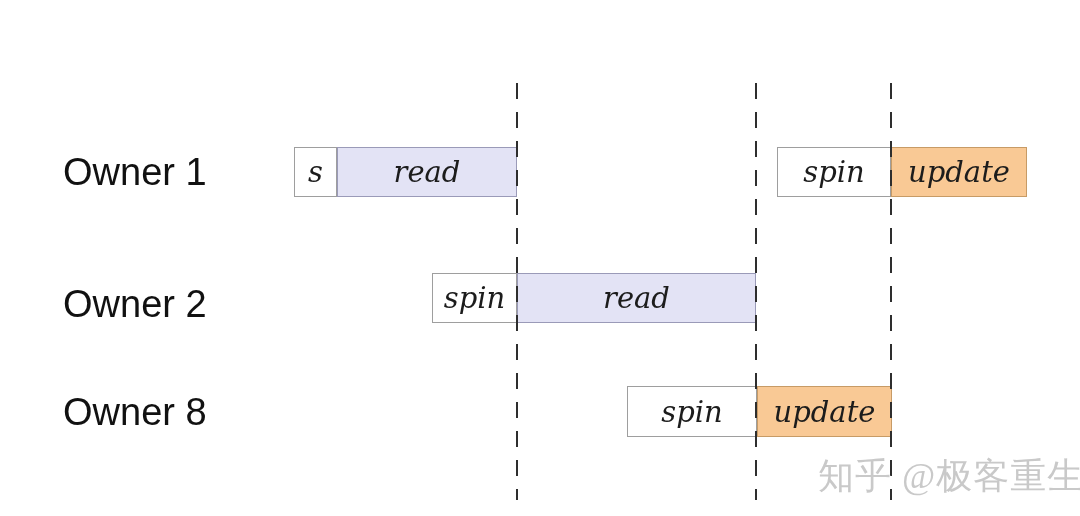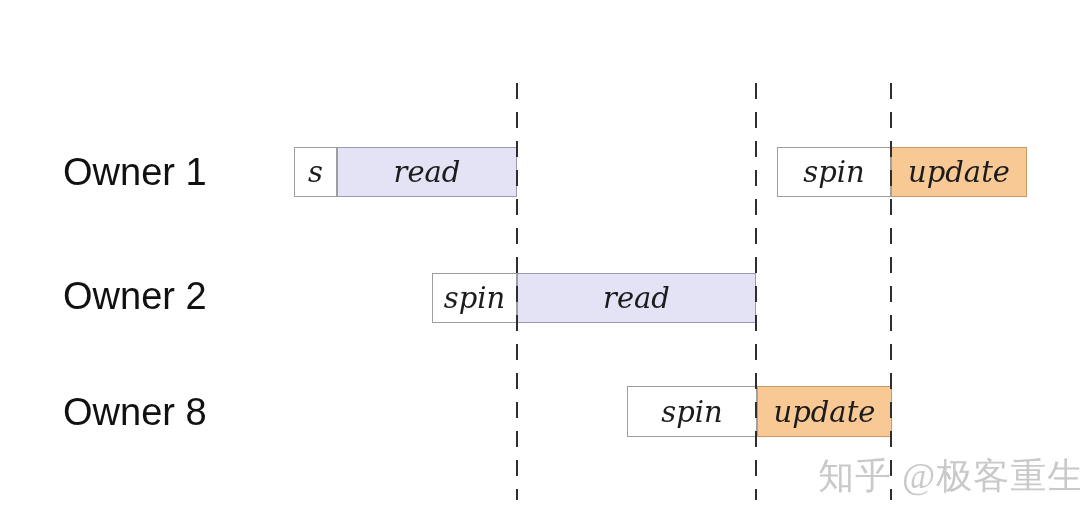--- a/index.html
+++ b/index.html
@@ -79,21 +79,21 @@
       <div class="guide" style="left: 516px; top: 83px; height: 417px;"></div>
       <div class="guide" style="left: 755px; top: 83px; height: 417px;"></div>
       <div class="guide" style="left: 890px; top: 83px; height: 417px;"></div>
     </div>
   <div id="rows-layer">
       <div class="owner-label" style="top: 172px;">Owner 1</div>
       <div class="seg seg-start" style="left: 294px; top: 147px; width: 43px; height: 50px;">s</div>
       <div class="seg seg-read" style="left: 337px; top: 147px; width: 180px; height: 50px;">read</div>
       <div class="seg seg-spin" style="left: 777px; top: 147px; width: 114px; height: 50px;">spin</div>
       <div class="seg seg-update" style="left: 891px; top: 147px; width: 136px; height: 50px;">update</div>
-      <div class="owner-label" style="top: 296px;">Owner 2</div>
+      <div class="owner-label" style="top: 304px;">Owner 2</div>
       <div class="seg seg-spin" style="left: 432px; top: 273px; width: 85px; height: 50px;">spin</div>
       <div class="seg seg-read" style="left: 517px; top: 273px; width: 239px; height: 50px;">read</div>
       <div class="owner-label" style="top: 411.5px;">Owner 8</div>
       <div class="seg seg-spin" style="left: 627px; top: 386px; width: 130px; height: 51px;">spin</div>
       <div class="seg seg-update" style="left: 757px; top: 386px; width: 135px; height: 51px;">update</div>
     </div>
   <div class="watermark">知乎 @极客重生</div>
 </div>
 
 </body></html>

